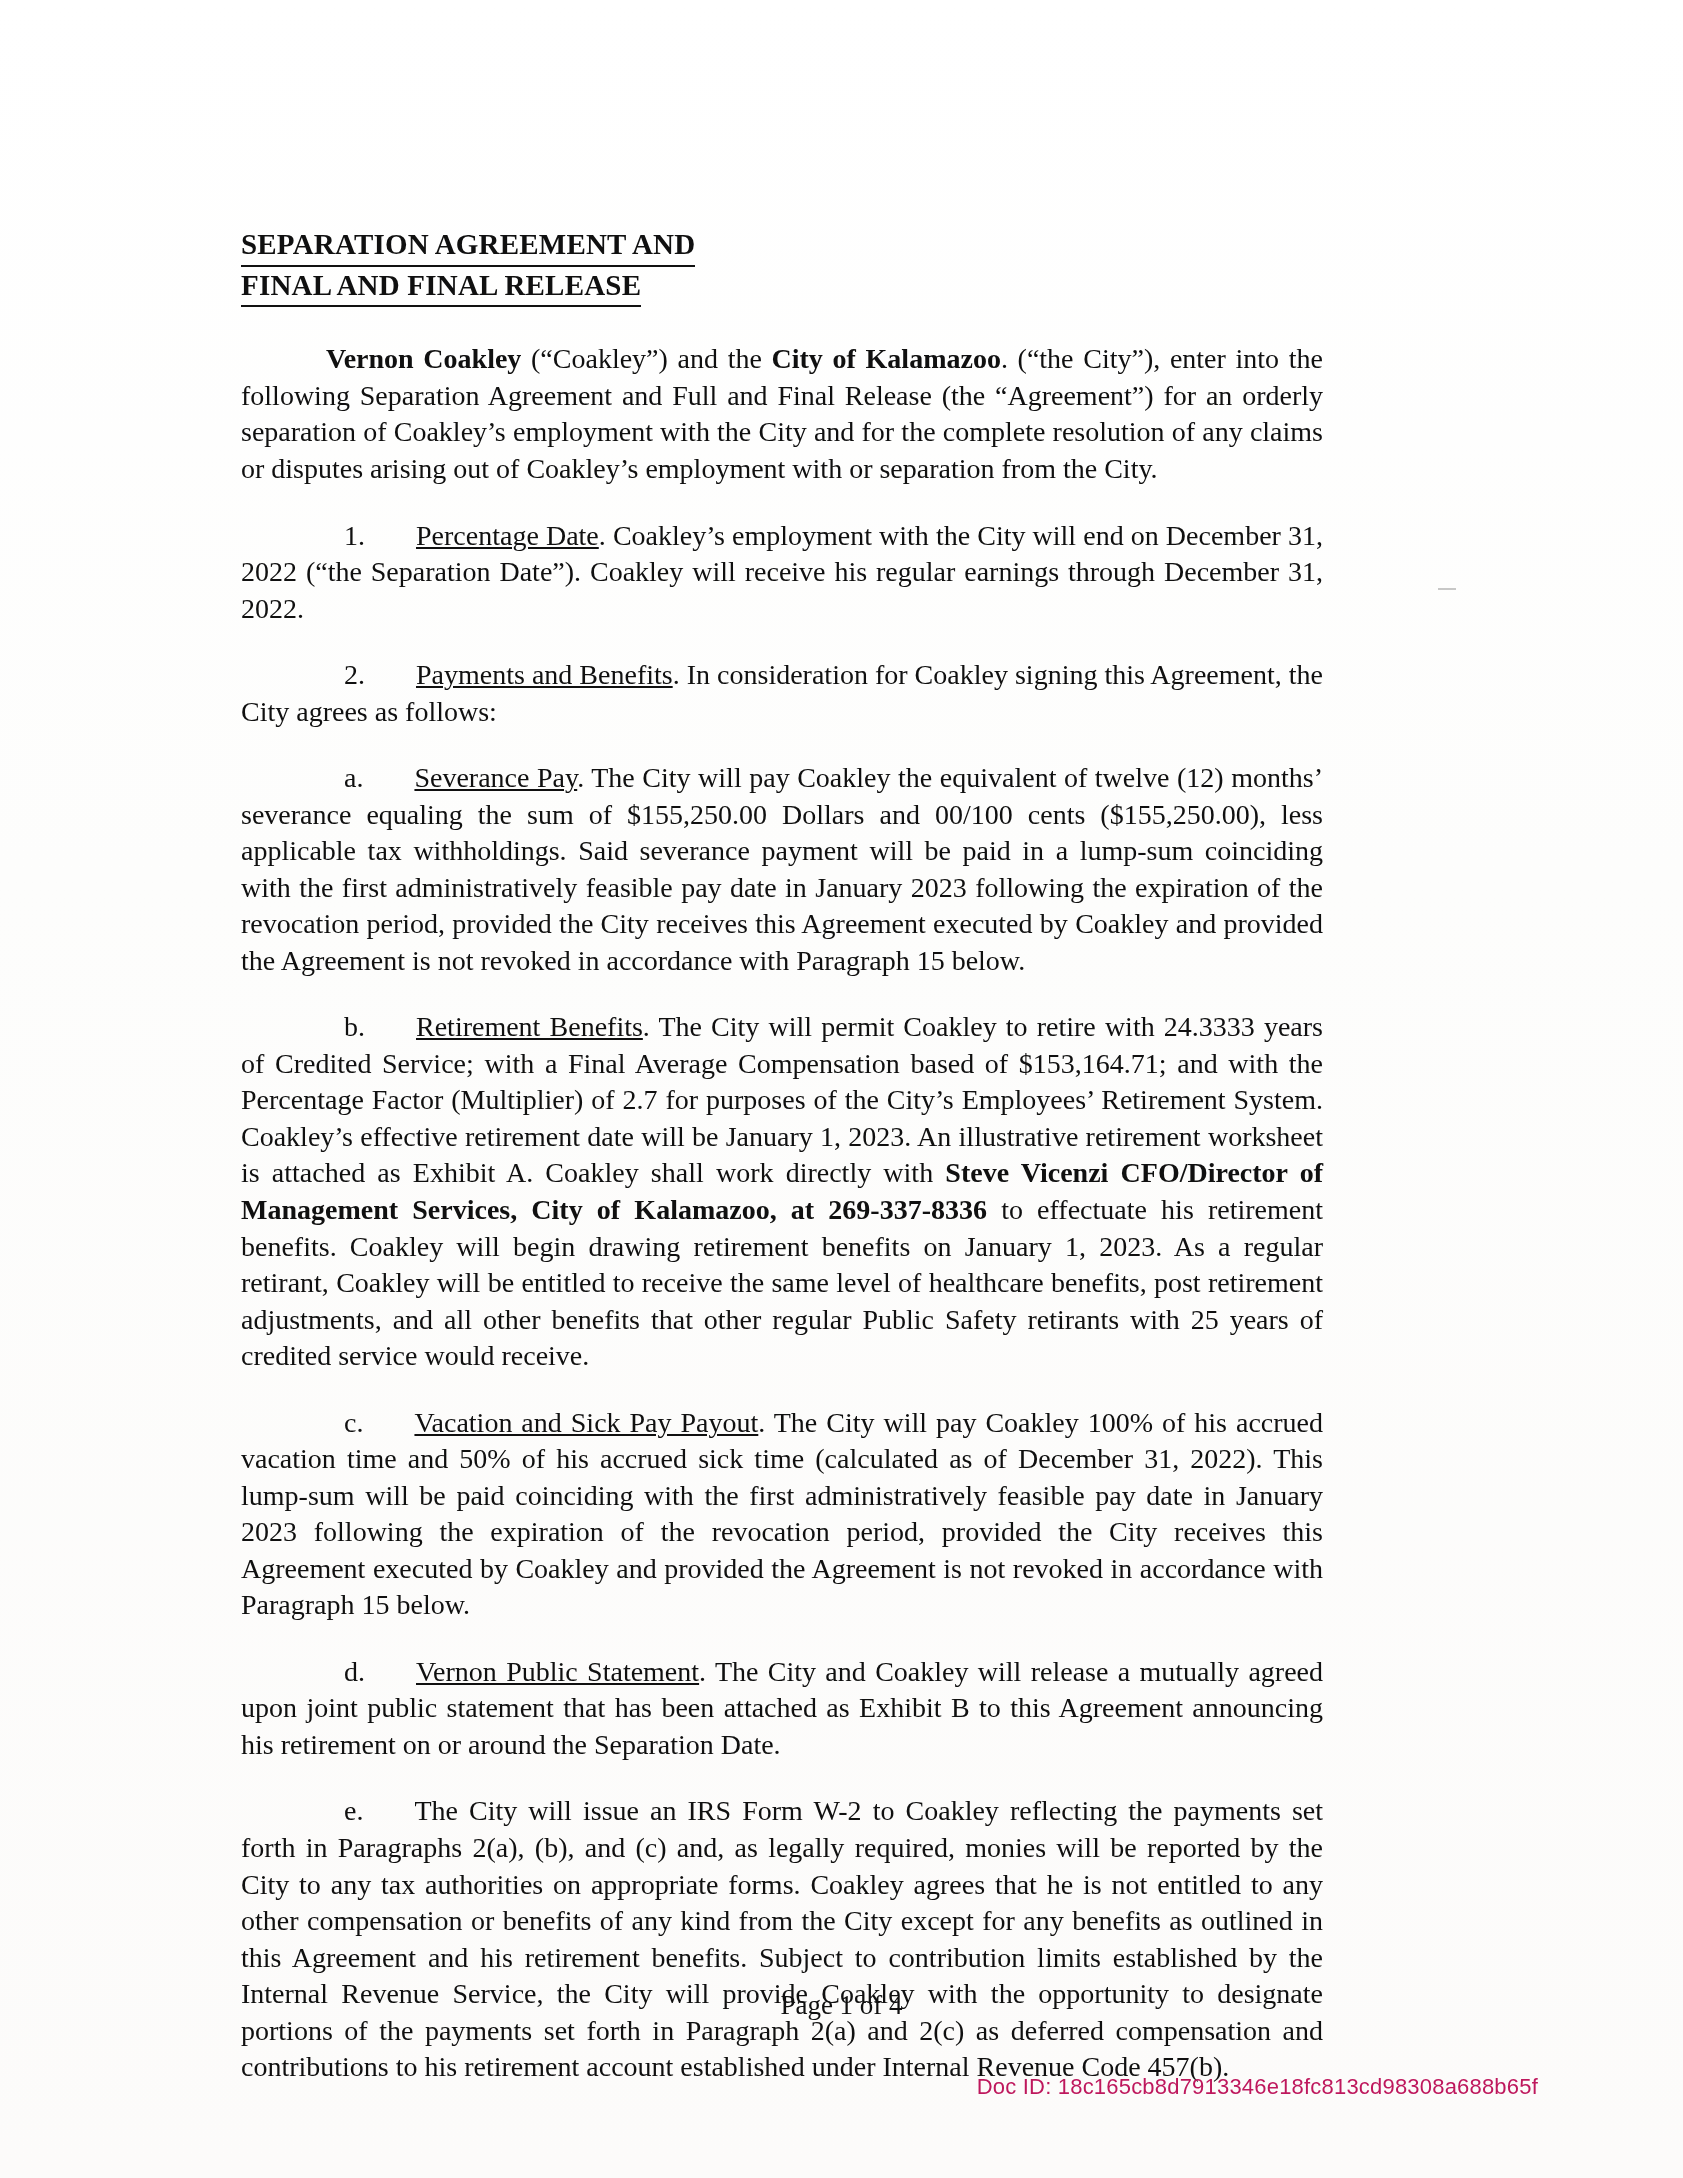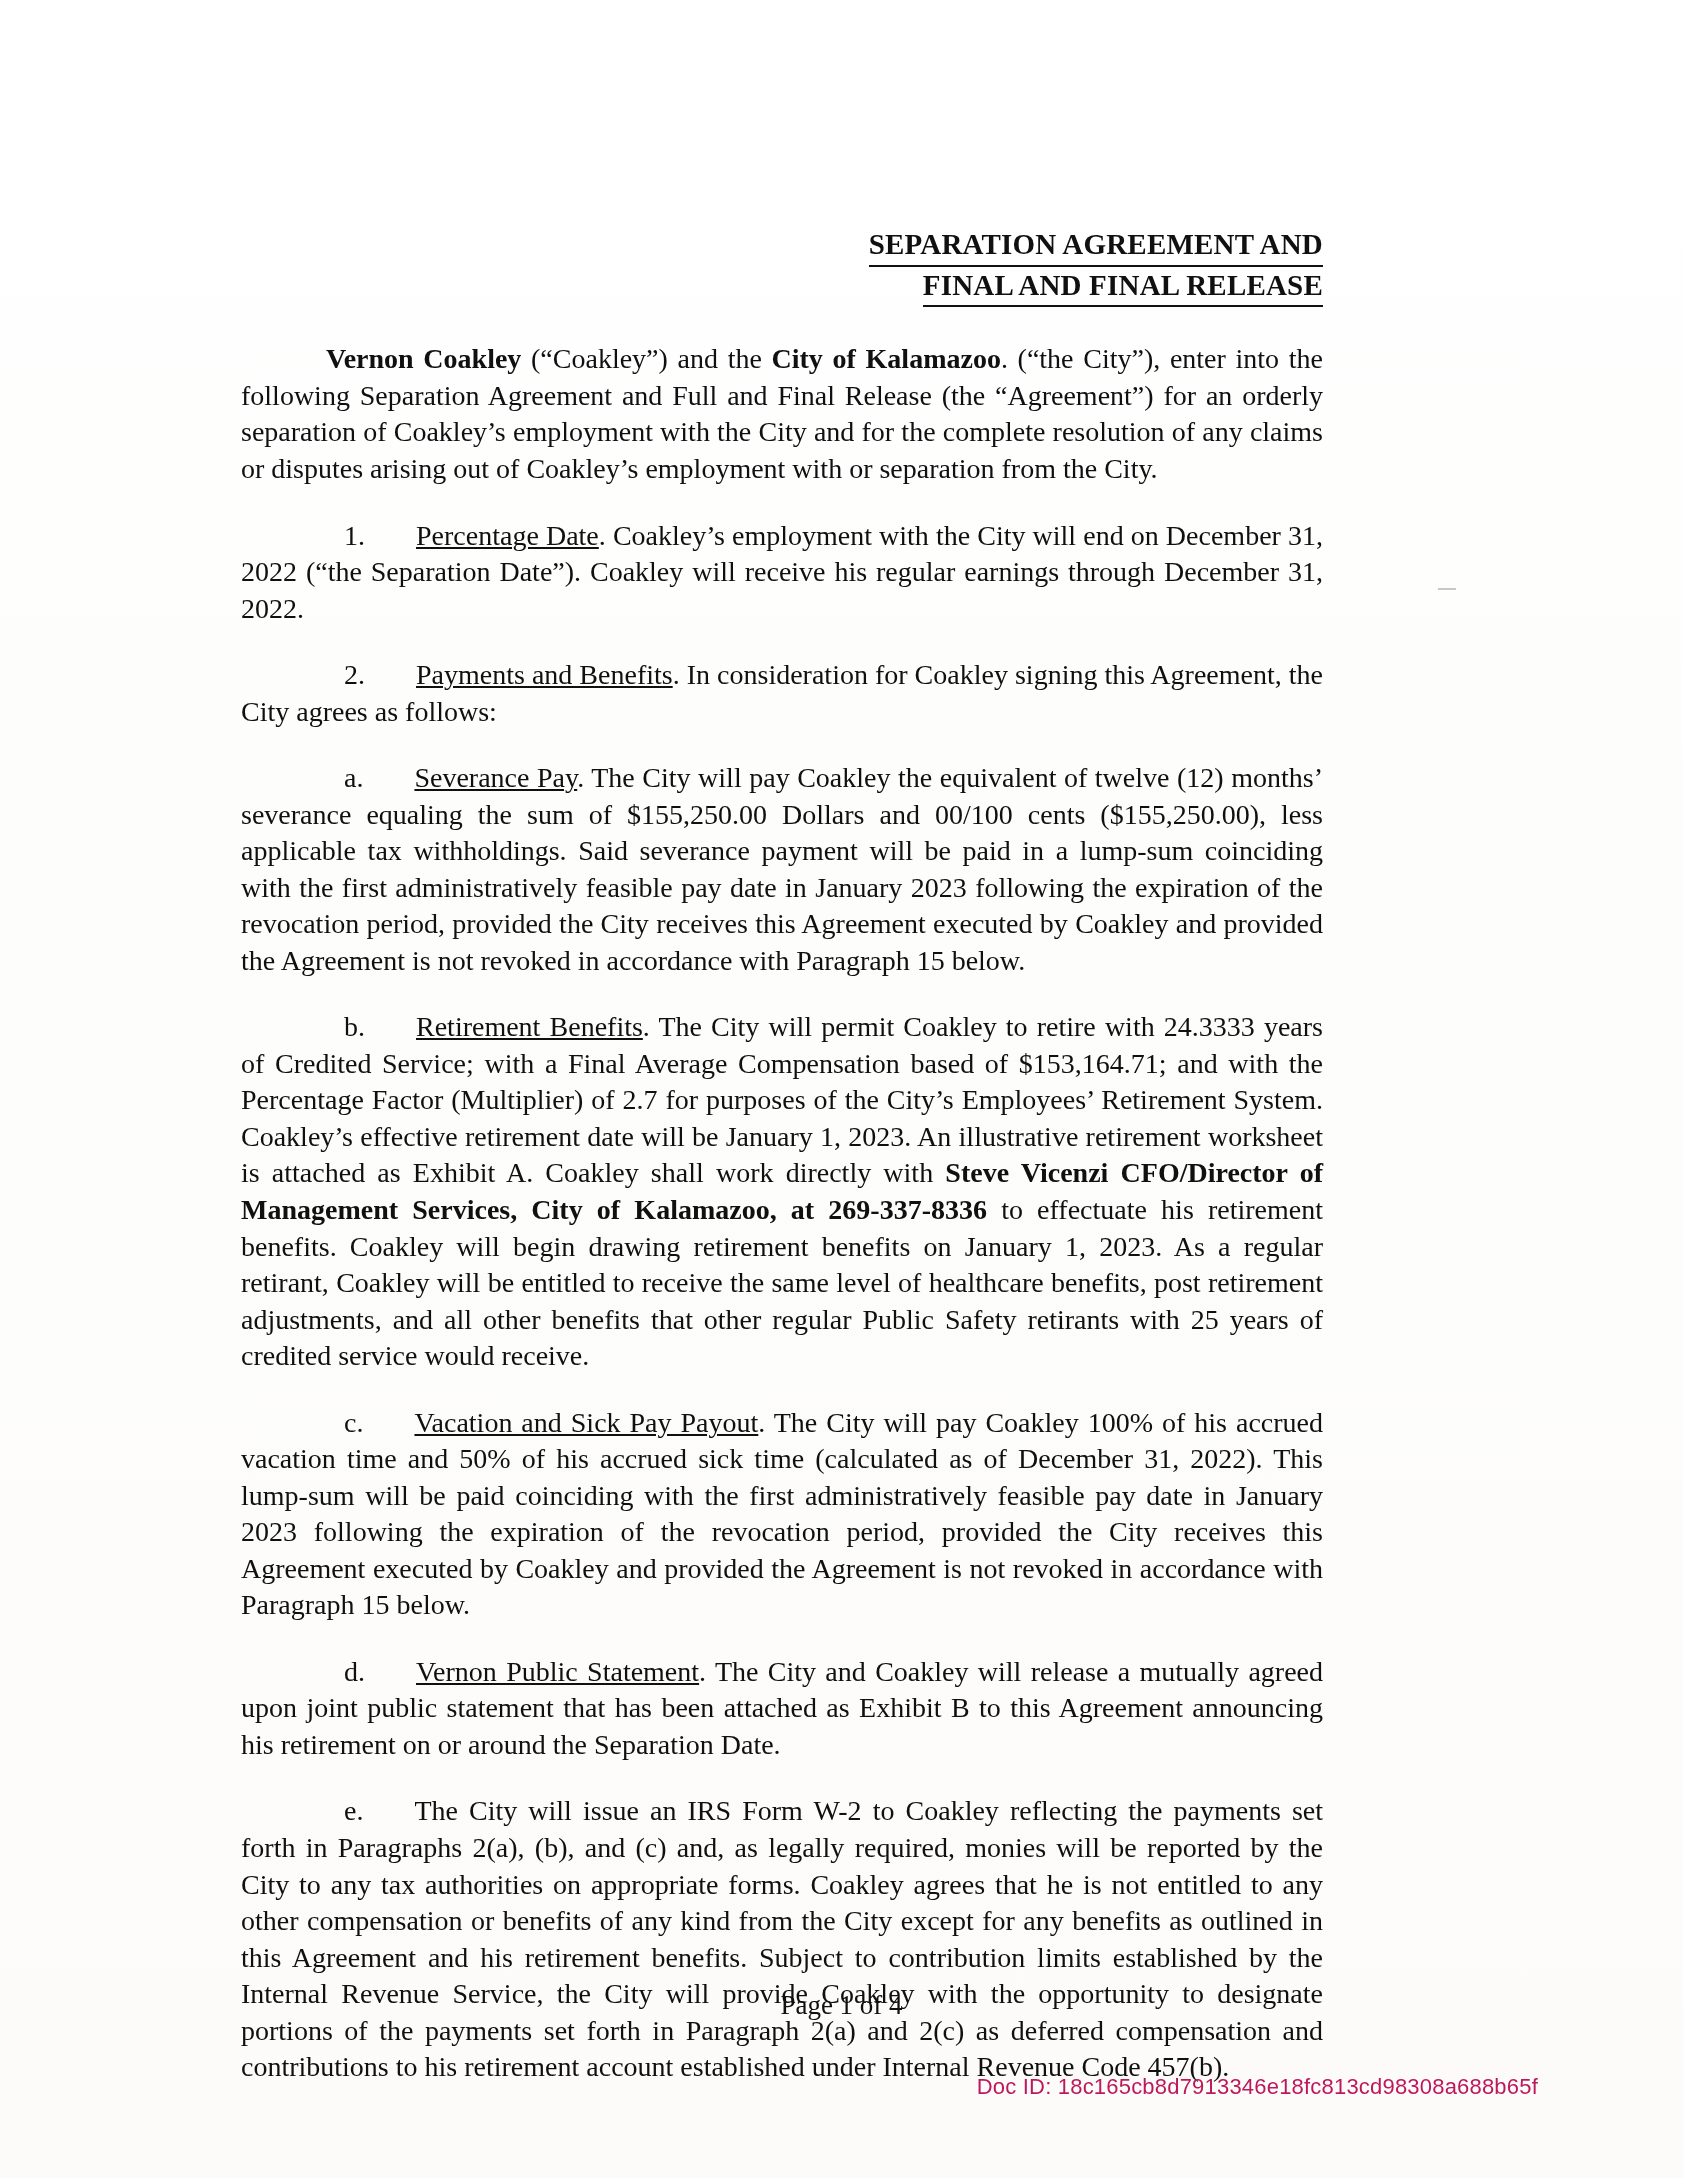--- a/index.html
+++ b/index.html
@@ -34,21 +34,21 @@
   }
 
   .content {
     position: absolute;
     left: 241px;
     top: 226px;
     width: 1082px;
   }
 
   .doc-title {
-    text-align: right;
+    text-align: left;
     font-weight: bold;
     font-size: 29px;
     line-height: 1.30;
     letter-spacing: 0.2px;
     margin: 0 0 34px 0;
   }
   .doc-title .tline {
     display: inline-block;
     border-bottom: 2.2px solid #111;
     padding-bottom: 1px;

